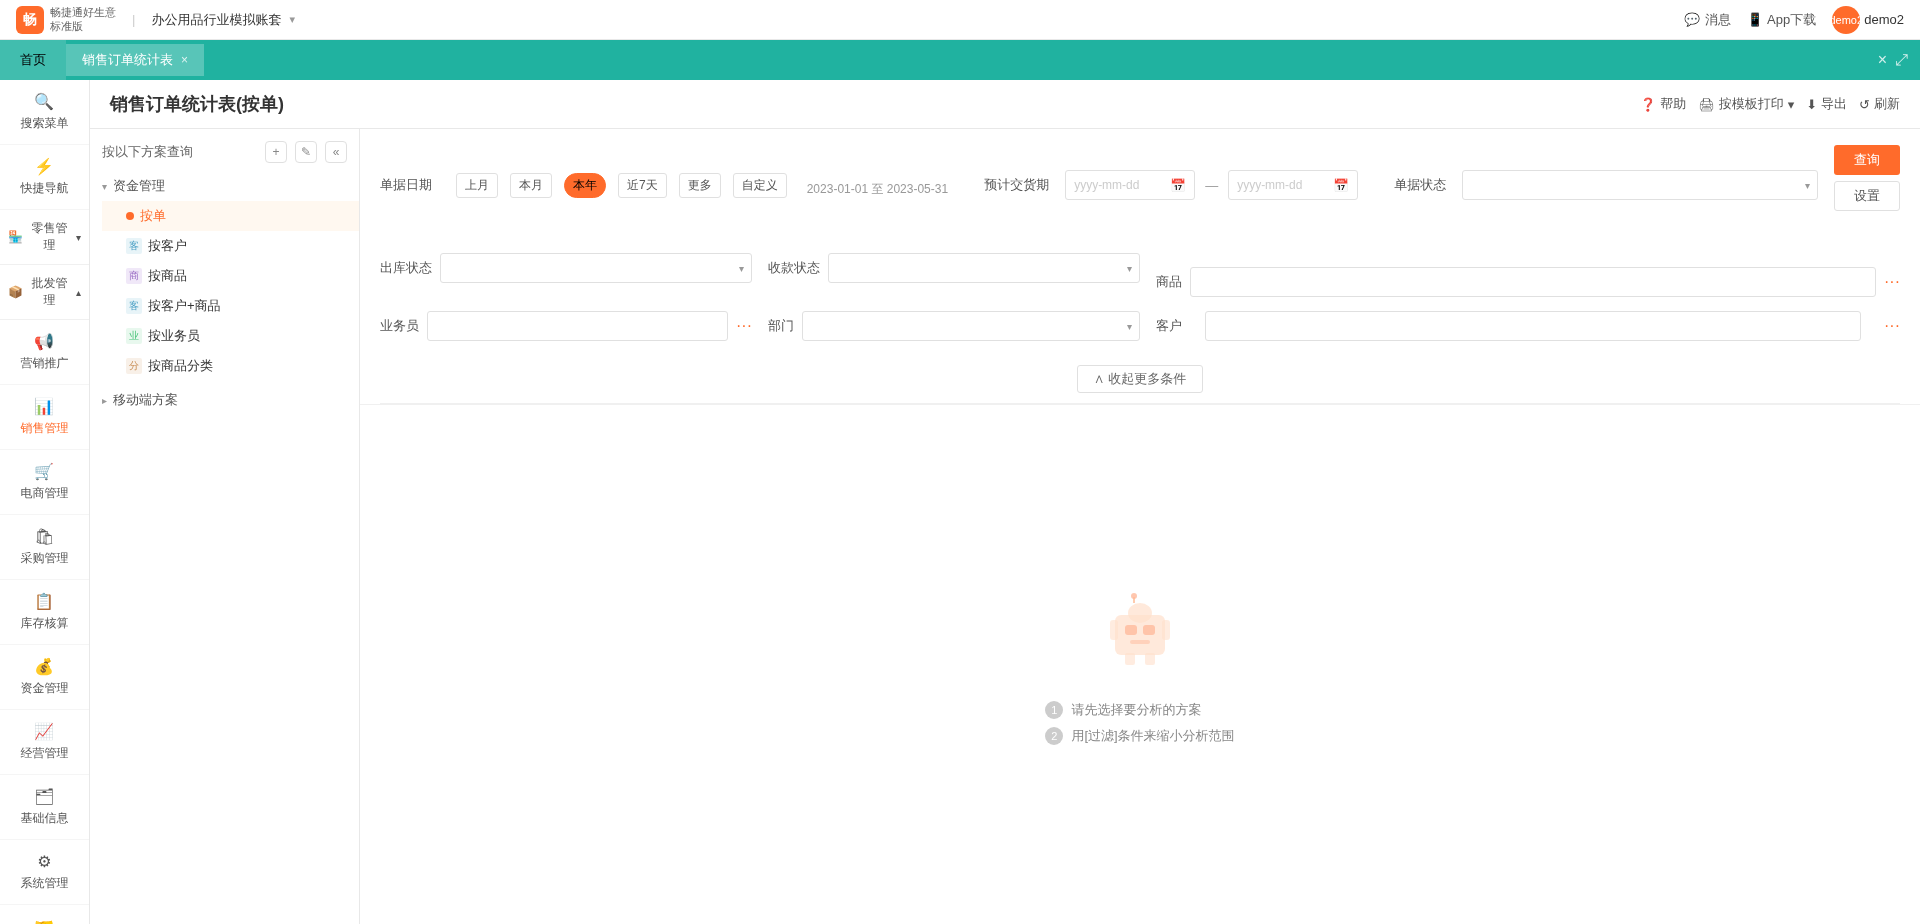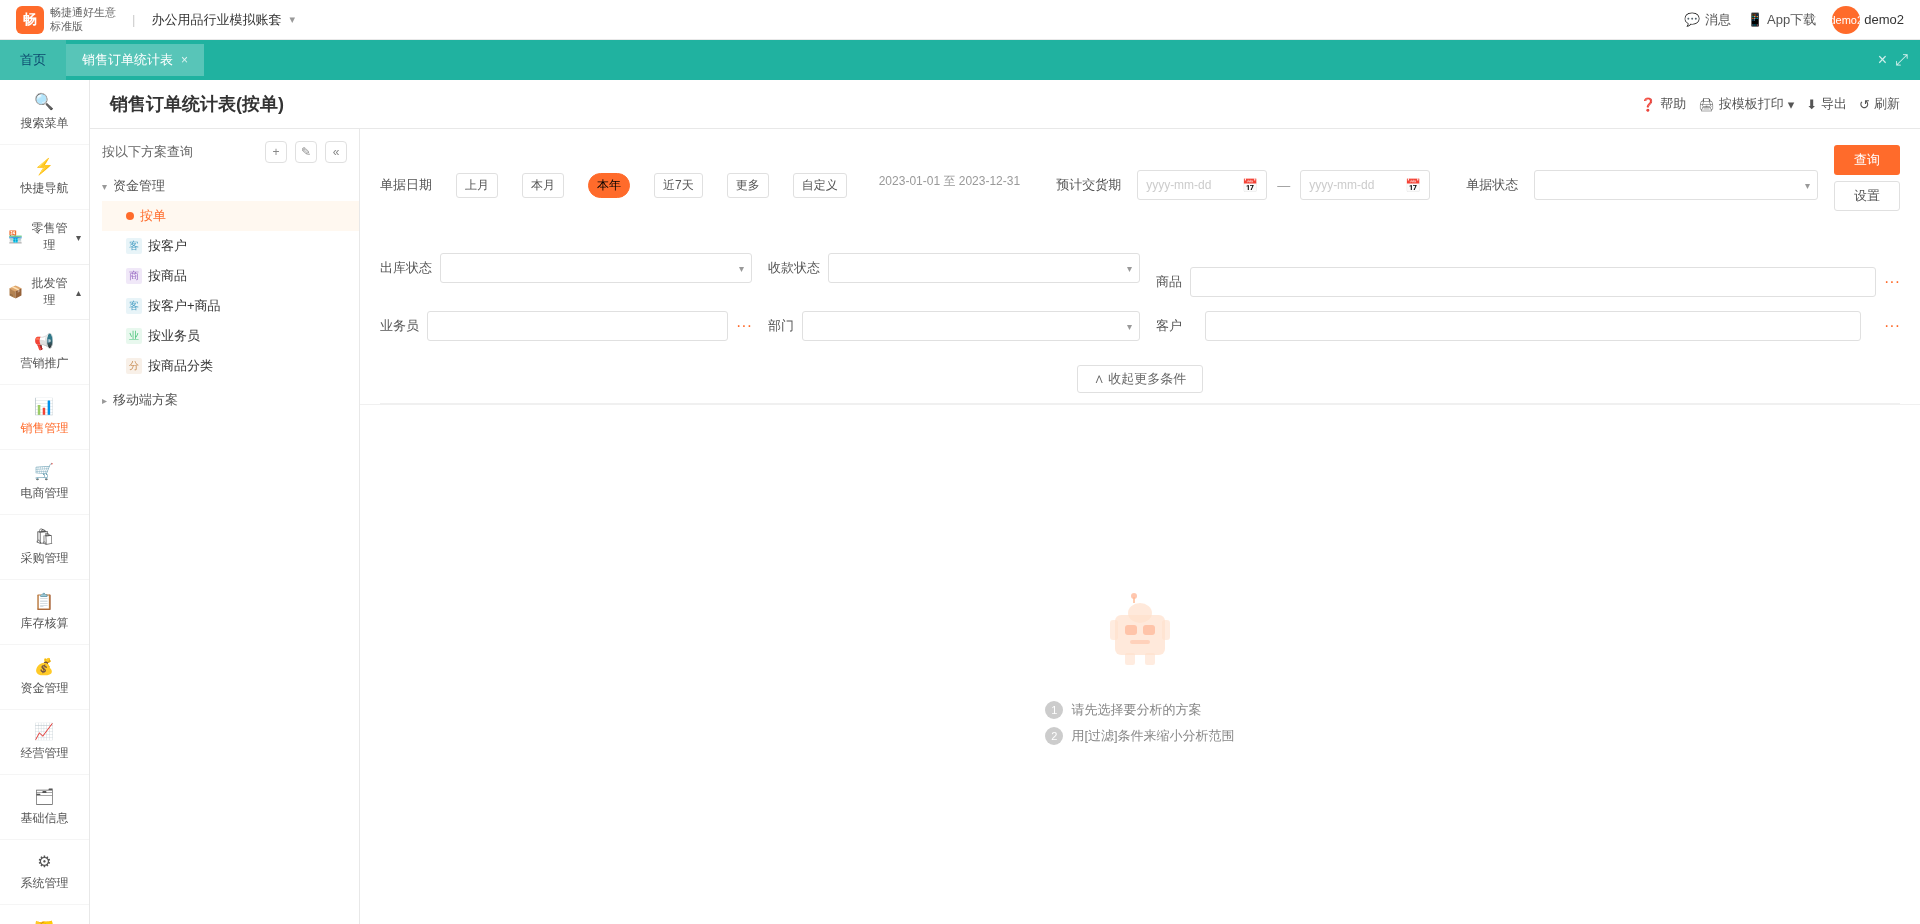--- a/index.html
+++ b/index.html
@@ -14,21 +14,21 @@
     .breadcrumb-sep { color: #ccc; margin: 0 8px; }
     .top-title { font-size: 13px; color: #333; }
     .top-bar-dropdown { color: #999; cursor: pointer; font-size: 11px; }
     .top-bar-right { display: flex; align-items: center; gap: 16px; }
     .top-bar-action { display: flex; align-items: center; gap: 4px; color: #555; cursor: pointer; font-size: 13px; }
     .avatar { width: 28px; height: 28px; border-radius: 50%; background: #ff6b2b; display: flex; align-items: center; justify-content: center; color: #fff; font-size: 12px; overflow: hidden; }
     .user-name { font-size: 13px; color: #333; }
 
     
     .tab-bar { height: 40px; background: #20b2a0; display: flex; align-items: center; padding: 0; flex-shrink: 0; }
-    .tab-home { height: 40px; display: flex; align-items: center; padding: 0 20px; color: #0c4a6e; font-size: 13px; cursor: pointer; background: rgba(255,255,255,0.15); }
+    .tab-home { height: 40px; display: flex; align-items: center; padding: 0 20px; color: #000000; font-size: 13px; cursor: pointer; background: rgba(255,255,255,0.15); }
     .tab-item { height: 32px; display: flex; align-items: center; padding: 0 16px; color: #fff; font-size: 13px; cursor: pointer; background: rgba(255,255,255,0.25); gap: 8px; }
     .tab-close { color: rgba(255,255,255,0.8); font-size: 12px; cursor: pointer; }
     .tab-bar-actions { margin-left: auto; display: flex; align-items: center; gap: 8px; padding-right: 12px; }
     .tab-bar-action-btn { color: #fff; cursor: pointer; font-size: 16px; opacity: 0.8; }
 
     
     .main-content { display: flex; flex: 1; overflow: hidden; }
 
     
     .sidebar { width: 90px; background: #fff; border-right: 1px solid #e8e8e8; display: flex; flex-direction: column; overflow-y: auto; flex-shrink: 0; }
@@ -65,21 +65,21 @@
     .tree-icon { width: 16px; height: 16px; background: #e8e8e8; border-radius: 2px; display: flex; align-items: center; justify-content: center; font-size: 10px; color: #666; flex-shrink: 0; }
     .tree-sub-group { padding-left: 12px; }
 
     
     .right-panel { flex: 1; display: flex; flex-direction: column; overflow: hidden; background: #fff; }
 
     
     .filter-area { padding: 16px 20px 0; background: #fff; border-bottom: 1px solid #f0f0f0; }
     .filter-row { display: flex; align-items: center; gap: 16px; margin-bottom: 14px; flex-wrap: wrap; }
     .filter-label { font-size: 13px; color: #555; white-space: nowrap; flex-shrink: 0; }
-    .date-group { display: flex; align-items: flex-start; gap: 24px; padding-left: 8px; }
+    .date-group { display: flex; align-items: flex-end; gap: 12px; padding-left: 8px; }
     .date-btn { padding: 3px 8px; border: 1px solid #e0e0e0; border-radius: 3px; cursor: pointer; font-size: 12px; color: #555; background: #fff; }
     .date-btn.active { background: #ff6b2b; color: #000000; border-color: #ff6b2b; border-radius: 50px; }
     .date-range-text { font-size: 12px; color: #999; margin-left: 8px; }
     .filter-field { display: flex; align-items: center; gap: 8px; flex: 1; min-width: 200px; }
     .filter-dots { color: #ff6b2b; cursor: pointer; font-size: 16px; }
     .filter-date-input { height: 30px; border: 1px solid #e0e0e0; border-radius: 3px; padding: 0 8px; font-size: 13px; color: #999; background: #fff; min-width: 130px; display: flex; align-items: center; justify-content: space-between; cursor: pointer; }
     .date-icon { color: #ff6b2b; font-size: 13px; }
     .date-separator { color: #999; font-size: 13px; margin: 0 6px; }
 
     
@@ -297,21 +297,21 @@
 
           <div class="filter-row">
             <span class="filter-label">单据日期</span>
             <div class="date-group">
               <button class="date-btn">上月</button>
               <button class="date-btn">本月</button>
               <button class="date-btn active">本年</button>
               <button class="date-btn">近7天</button>
               <button class="date-btn">更多</button>
               <button class="date-btn">自定义</button>
-              <span class="date-range-text">2023-01-01 至 2023-12-31</span>
+              <span class="date-range-text">2023-01-01 至 2023-05-31</span>
             </div>
             <span class="filter-label" style="margin-left:20px;">预计交货期</span>
             <div style="display:flex;align-items:center;gap:4px;">
               <div class="filter-date-input" style="min-width:130px;">
                 <span style="color:#ccc;font-size:12px;">yyyy-mm-dd</span>
                 <span class="date-icon">📅</span>
               </div>
               <span class="date-separator">—</span>
               <div class="filter-date-input" style="min-width:130px;">
                 <span style="color:#ccc;font-size:12px;">yyyy-mm-dd</span>

